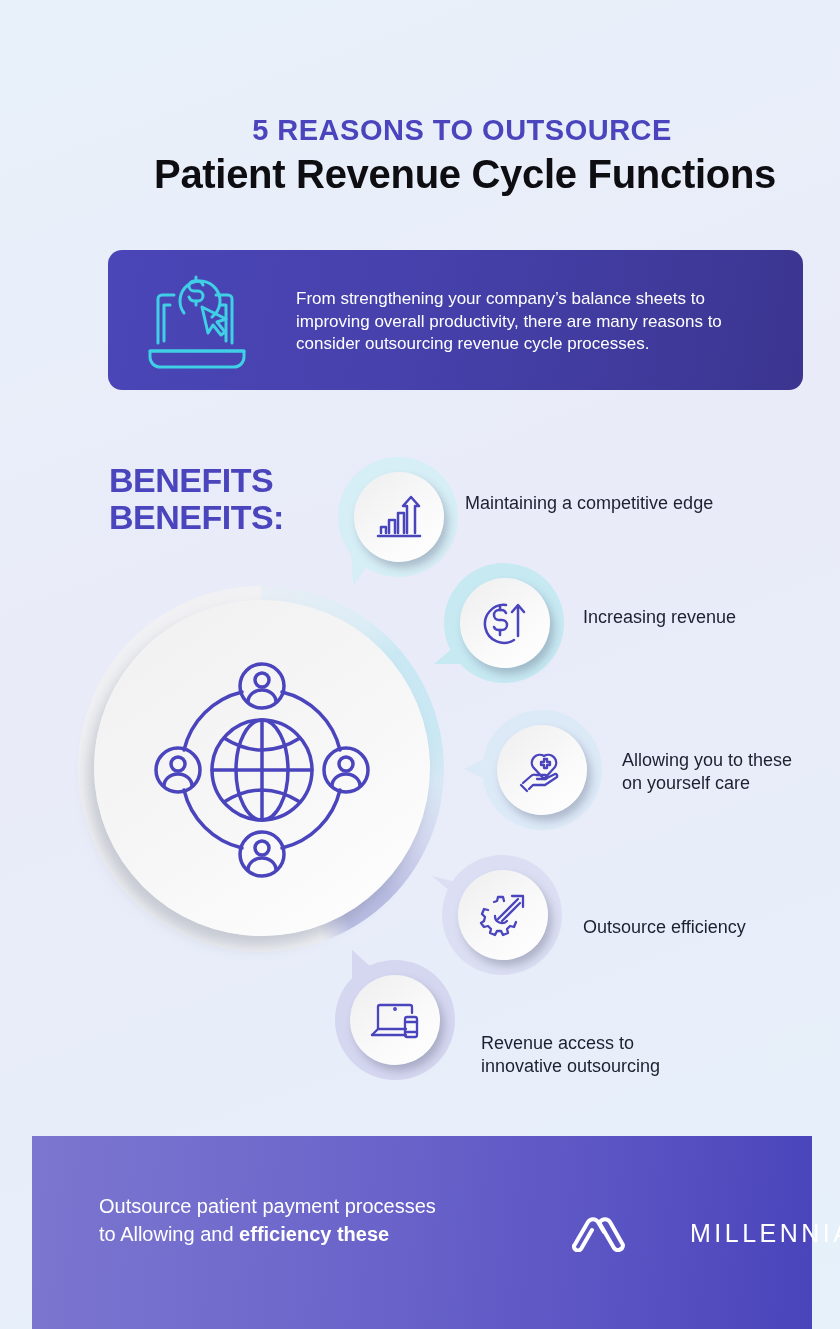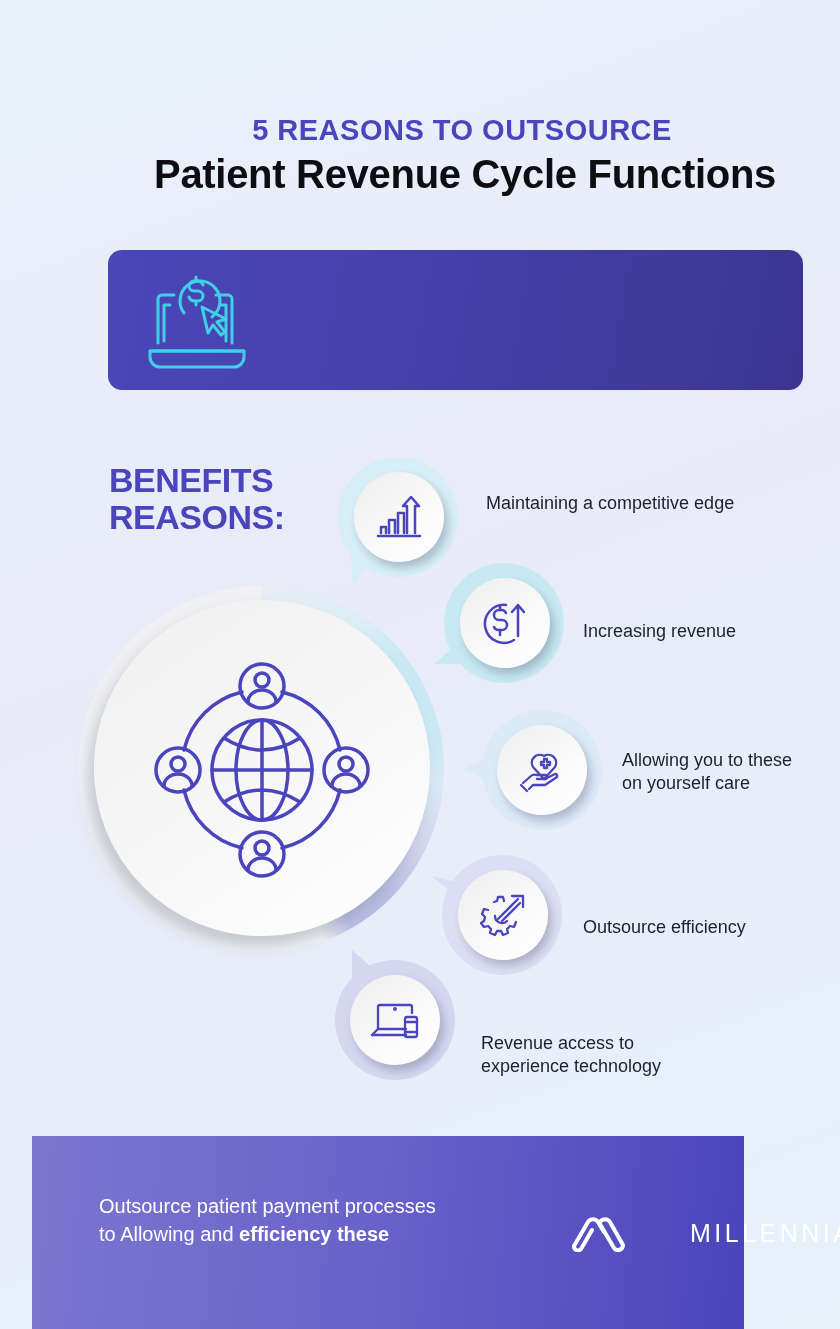--- a/index.html
+++ b/index.html
@@ -82,25 +82,26 @@
       <path d="M20 76 V40 h6"></path>
       <path d="M72 30 h12 a4 4 0 0 1 4 4 V78"></path>
       <path d="M82 76 V40 h-6"></path>
       <path d="M6 86 H100 v6 a10 10 0 0 1 -10 10 H16 a10 10 0 0 1 -10 -10 z"></path>
       <path d="M6 86 h94"></path>
       <path d="M40 48 a20 20 0 1 1 28 4"></path>
       <path d="M59 20 a6 6 0 0 0 -6 -4 h-3 a5 5 0 0 0 0 10 h4 a5 5 0 0 1 0 10 h-3 a6 6 0 0 1 -6 -4"></path>
       <path d="M52 12 v4 M52 36 v4"></path>
       <path d="M58 42 l6 26 l5 -8 l8 10 l4 -3 l-8 -10 l9 -3 z"></path>
     </svg>
+    <div class="intro-text">From strengthening your company’s balance sheets to improving overall productivity, there are many reasons to consider outsourcing revenue cycle processes.</div>
   </div>
 
   <div class="benefits-heading">
     <div>BENEFITS</div>
-    <div>REASONS:</div>
+    <div>BENEFITS:</div>
   </div>
 
   <div class="hub-ring"></div>
   <div class="hub"></div>
   <svg class="hub-icon" viewBox="0 0 216 216" fill="none" stroke="#4a44bd" stroke-width="3.5" stroke-linecap="round">
 
     <path d="M88 30 A78 78 0 0 0 30 88"></path>
     <path d="M128 30 A78 78 0 0 1 186 88"></path>
     <path d="M30 128 A78 78 0 0 0 88 186"></path>
     <path d="M186 128 A78 78 0 0 1 128 186"></path>
@@ -139,35 +140,35 @@
     <div class="bubble" style="left:318px;top:540px;width:34px;height:46px;border-radius:0;background:#d6eef6;clip-path:polygon(0 0,100% 0,10% 100%);"></div>
     <div class="disc" style="left:322px;top:472px;">
       <svg viewBox="0 0 50 50" fill="none" stroke="#4a44bd" stroke-width="2.5" stroke-linecap="round" stroke-linejoin="round">
         <line x1="4" y1="44" x2="46" y2="44"></line>
         <path d="M7 41 V35 h5 V41"></path>
         <path d="M15 41 V28 h6 V41"></path>
         <path d="M24 41 V21 h6 V41"></path>
         <path d="M33 41 V14 h-4 l8 -9 l8 9 h-4 V41"></path>
       </svg>
     </div>
-    <div class="label" style="left:454px;top:492px;">Maintaining a competitive edge</div>
+    <div class="label" style="left:433px;top:492px;">Maintaining a competitive edge</div>
   </div>
 
   <div>
     <div class="bubble" style="left:412px;top:563px;background:#c6e9f2;"></div>
     <div class="bubble" style="left:402px;top:630px;width:40px;height:34px;border-radius:0;background:#c6e9f2;clip-path:polygon(100% 0,100% 100%,0 100%);"></div>
     <div class="disc" style="left:428px;top:578px;">
       <svg viewBox="0 0 50 50" fill="none" stroke="#4a44bd" stroke-width="2.5" stroke-linecap="round" stroke-linejoin="round">
         <path d="M34 42 A19 19 0 1 1 26 7"></path>
         <path d="M26 15 a5 5 0 0 0 -5 -3 h-2 a5 5 0 0 0 0 10 h3 a5 5 0 0 1 0 10 h-3 a5 5 0 0 1 -5 -3"></path>
         <path d="M20 8 v4 M20 32 v5"></path>
         <path d="M38 38 V8 M32 14 l6 -7 l6 7"></path>
       </svg>
     </div>
-    <div class="label" style="left:551px;top:620px;text-align:center;">Increasing revenue</div>
+    <div class="label" style="left:551px;top:606px;text-align:center;">Increasing revenue</div>
   </div>
 
   <div>
     <div class="bubble" style="left:450px;top:710px;background:#dce9f7;"></div>
     <div class="bubble" style="left:432px;top:754px;width:30px;height:30px;border-radius:0;background:#dce9f7;clip-path:polygon(100% 0,0 50%,100% 100%);"></div>
     <div class="disc" style="left:465px;top:725px;">
       <svg viewBox="0 0 50 50" fill="none" stroke="#4a44bd" stroke-width="2.3" stroke-linecap="round" stroke-linejoin="round">
         <path d="M27 34 L16 22 a8 8 0 0 1 11 -11 a8 8 0 0 1 11 11 z"></path>
         <path d="M24 17 h3 v-3 h3 v3 h3 v3 h-3 v3 h-3 v-3 h-3 z"></path>
         <path d="M6 38 l8 -7 a5 5 0 0 1 5 -1 h9 a2 2 0 0 1 0 4 h-8"></path>
@@ -203,25 +204,25 @@
         <path d="M8 34 V12 a2 2 0 0 1 2 -2 h30 a2 2 0 0 1 2 2 v6"></path>
         <path d="M2 40 l6 -6 h28"></path>
         <path d="M2 40 h34"></path>
         <rect x="35" y="22" width="12" height="20" rx="2"></rect>
         <path d="M35 27 h12 M35 37 h12"></path>
         <circle cx="25" cy="14" r="0.8"></circle>
       </svg>
     </div>
     <div class="label" style="left:449px;top:1032px;">
       <div>Revenue access to</div>
-      <div>experience technology</div>
-    </div>
-  </div>
-
-  <div style="position:absolute;left:0;top:1136px;width:712px;height:193px;background:linear-gradient(95deg,#7c76d0 0%,#6c66cb 40%,#5a53c3 75%,#4a44bb 100%);">
+      <div>innovative outsourcing</div>
+    </div>
+  </div>
+
+  <div style="position:absolute;left:0;top:1136px;width:780px;height:193px;background:linear-gradient(95deg,#7c76d0 0%,#6c66cb 40%,#5a53c3 75%,#4a44bb 100%);">
     <div style="position:absolute;left:67px;top:57px;width:420px;color:#fff;font-size:20px;line-height:27.5px;">
       <div>Outsource patient payment processes</div>
       <div><span>to Allowing and </span><b>efficiency these</b></div>
     </div>
     <div style="position:absolute;left:538px;top:77px;height:40px;display:flex;align-items:center;gap:44px;">
       <svg width="64" height="38" viewBox="0 0 64 38" fill="none" stroke="#ffffff" stroke-width="4" stroke-linecap="round" stroke-linejoin="round">
         <path d="M4 32 L18 8 a6 6 0 0 1 10 0 L34 18"></path>
         <path d="M4 32 a4 4 0 0 0 7 3 L22 16"></path>
         <path d="M30 10 L44 34 a5 5 0 0 0 9 -3 L40 8 a6 6 0 0 0 -10 0"></path>
       </svg>

